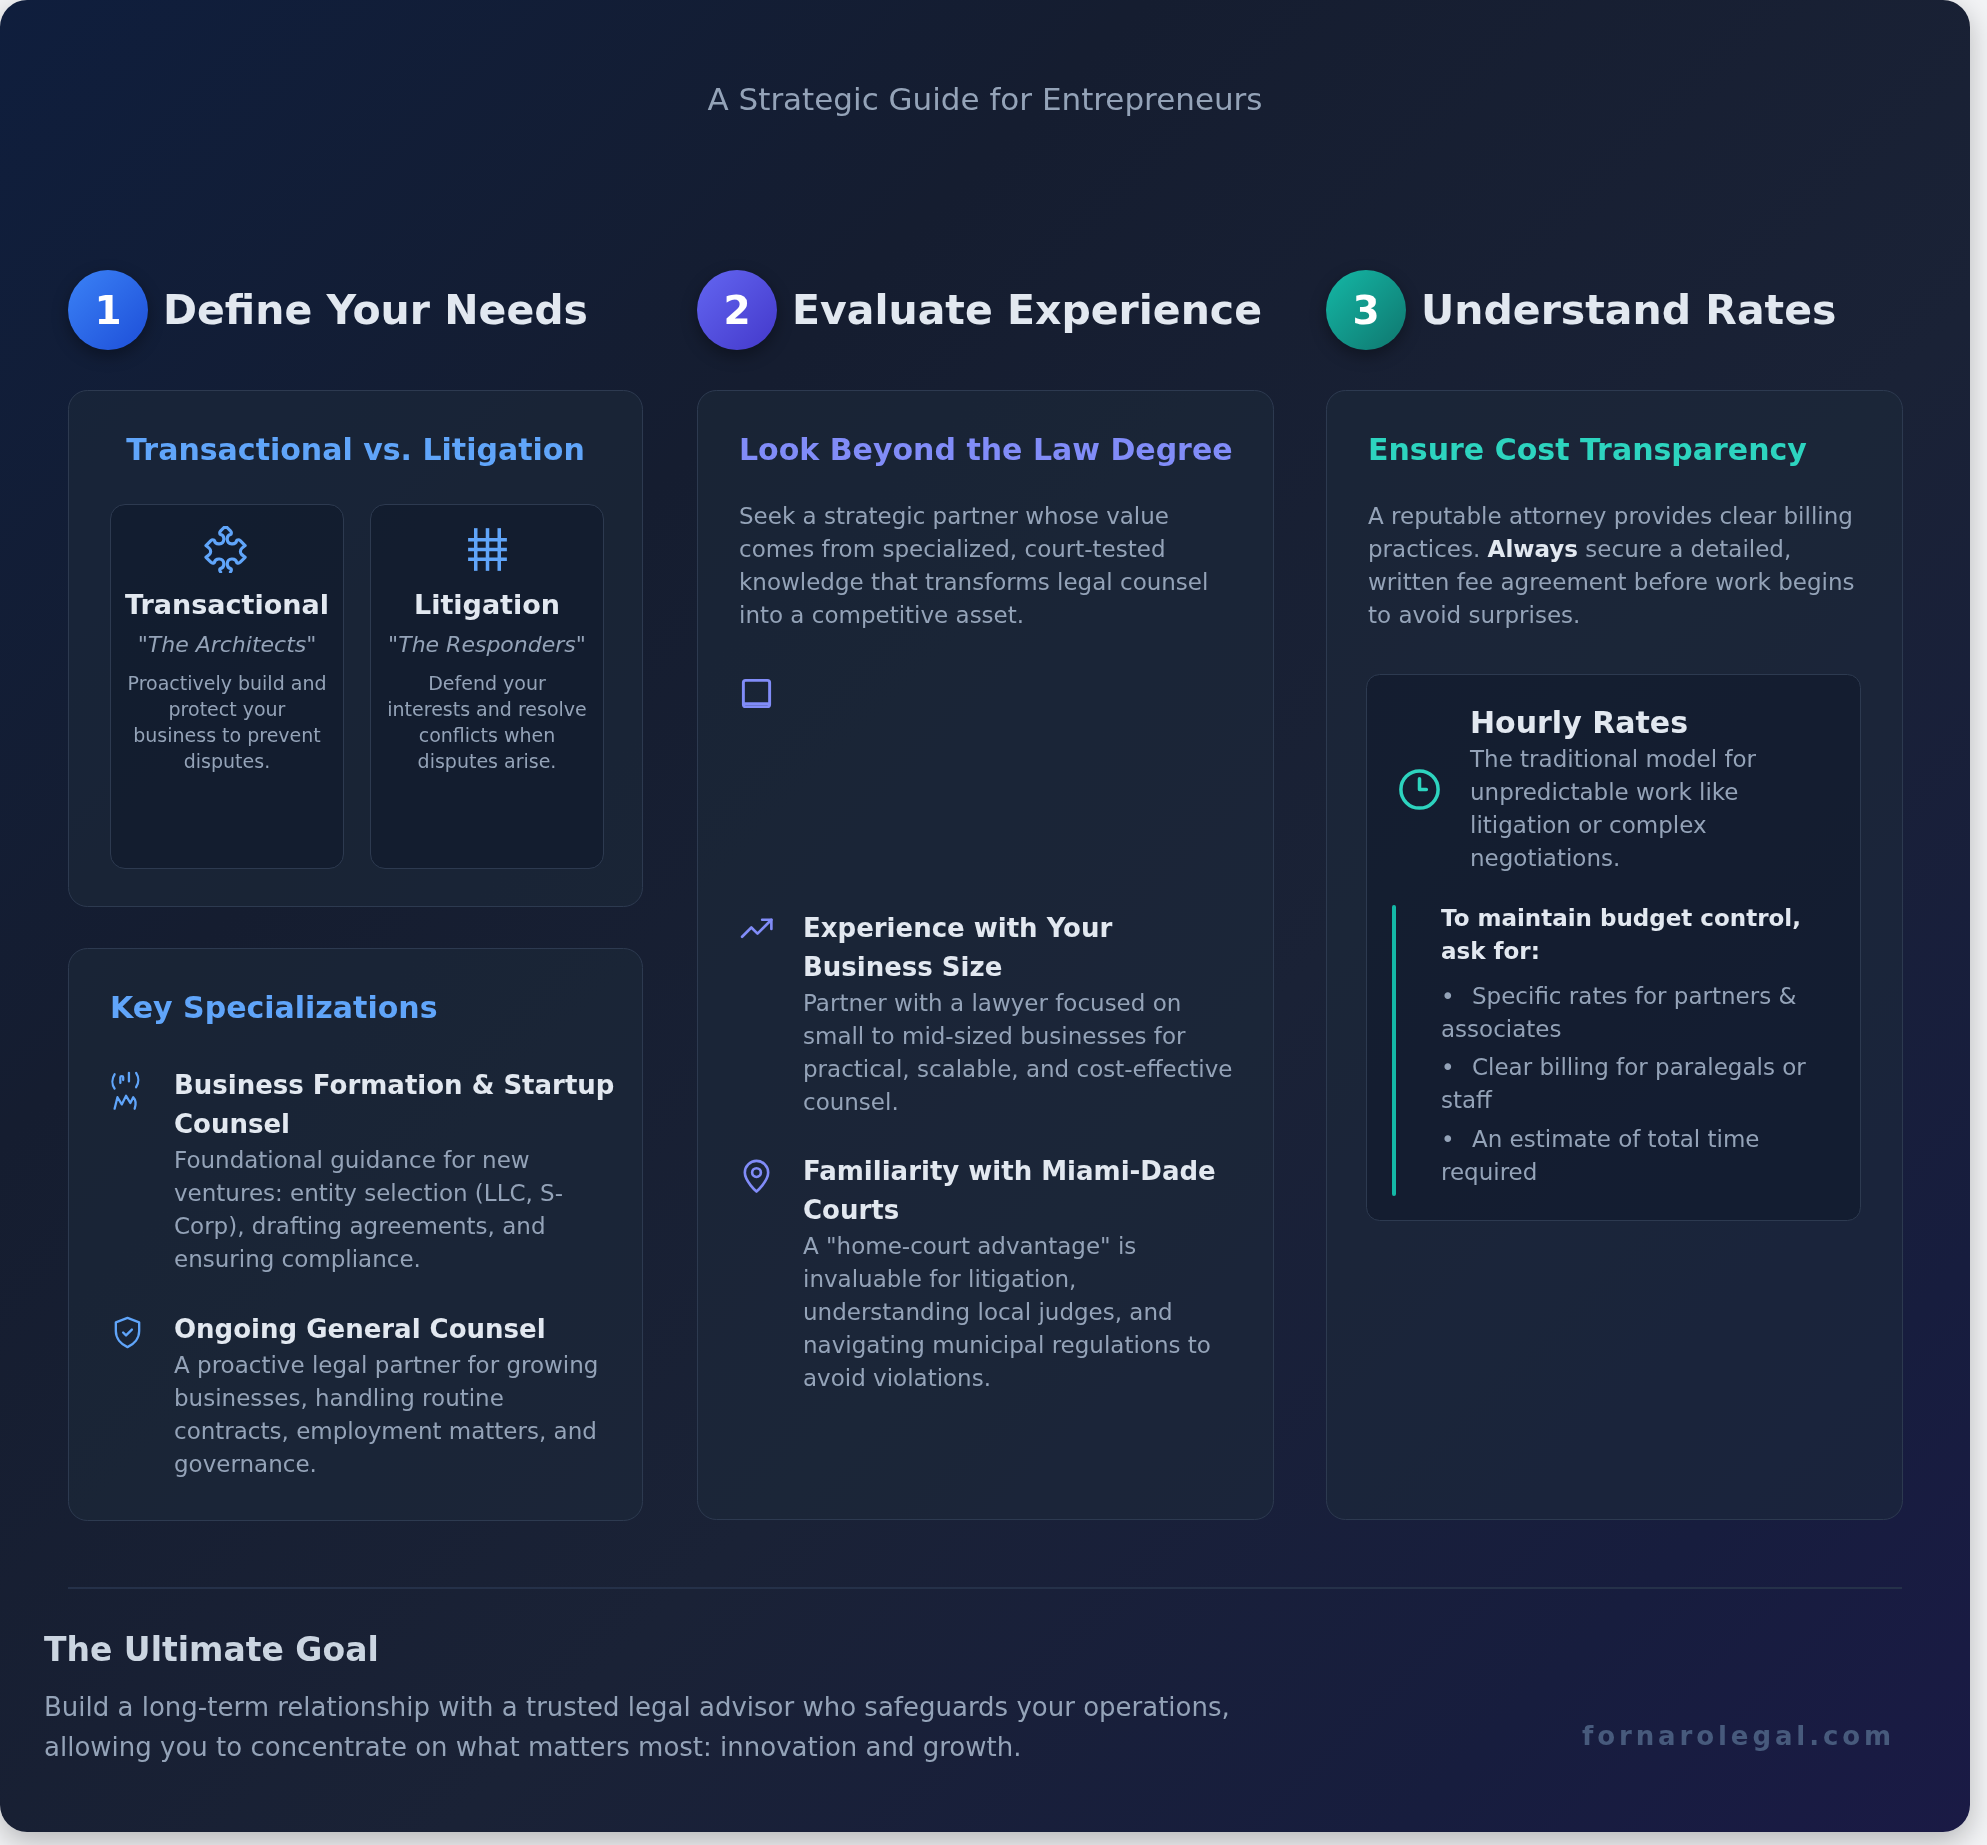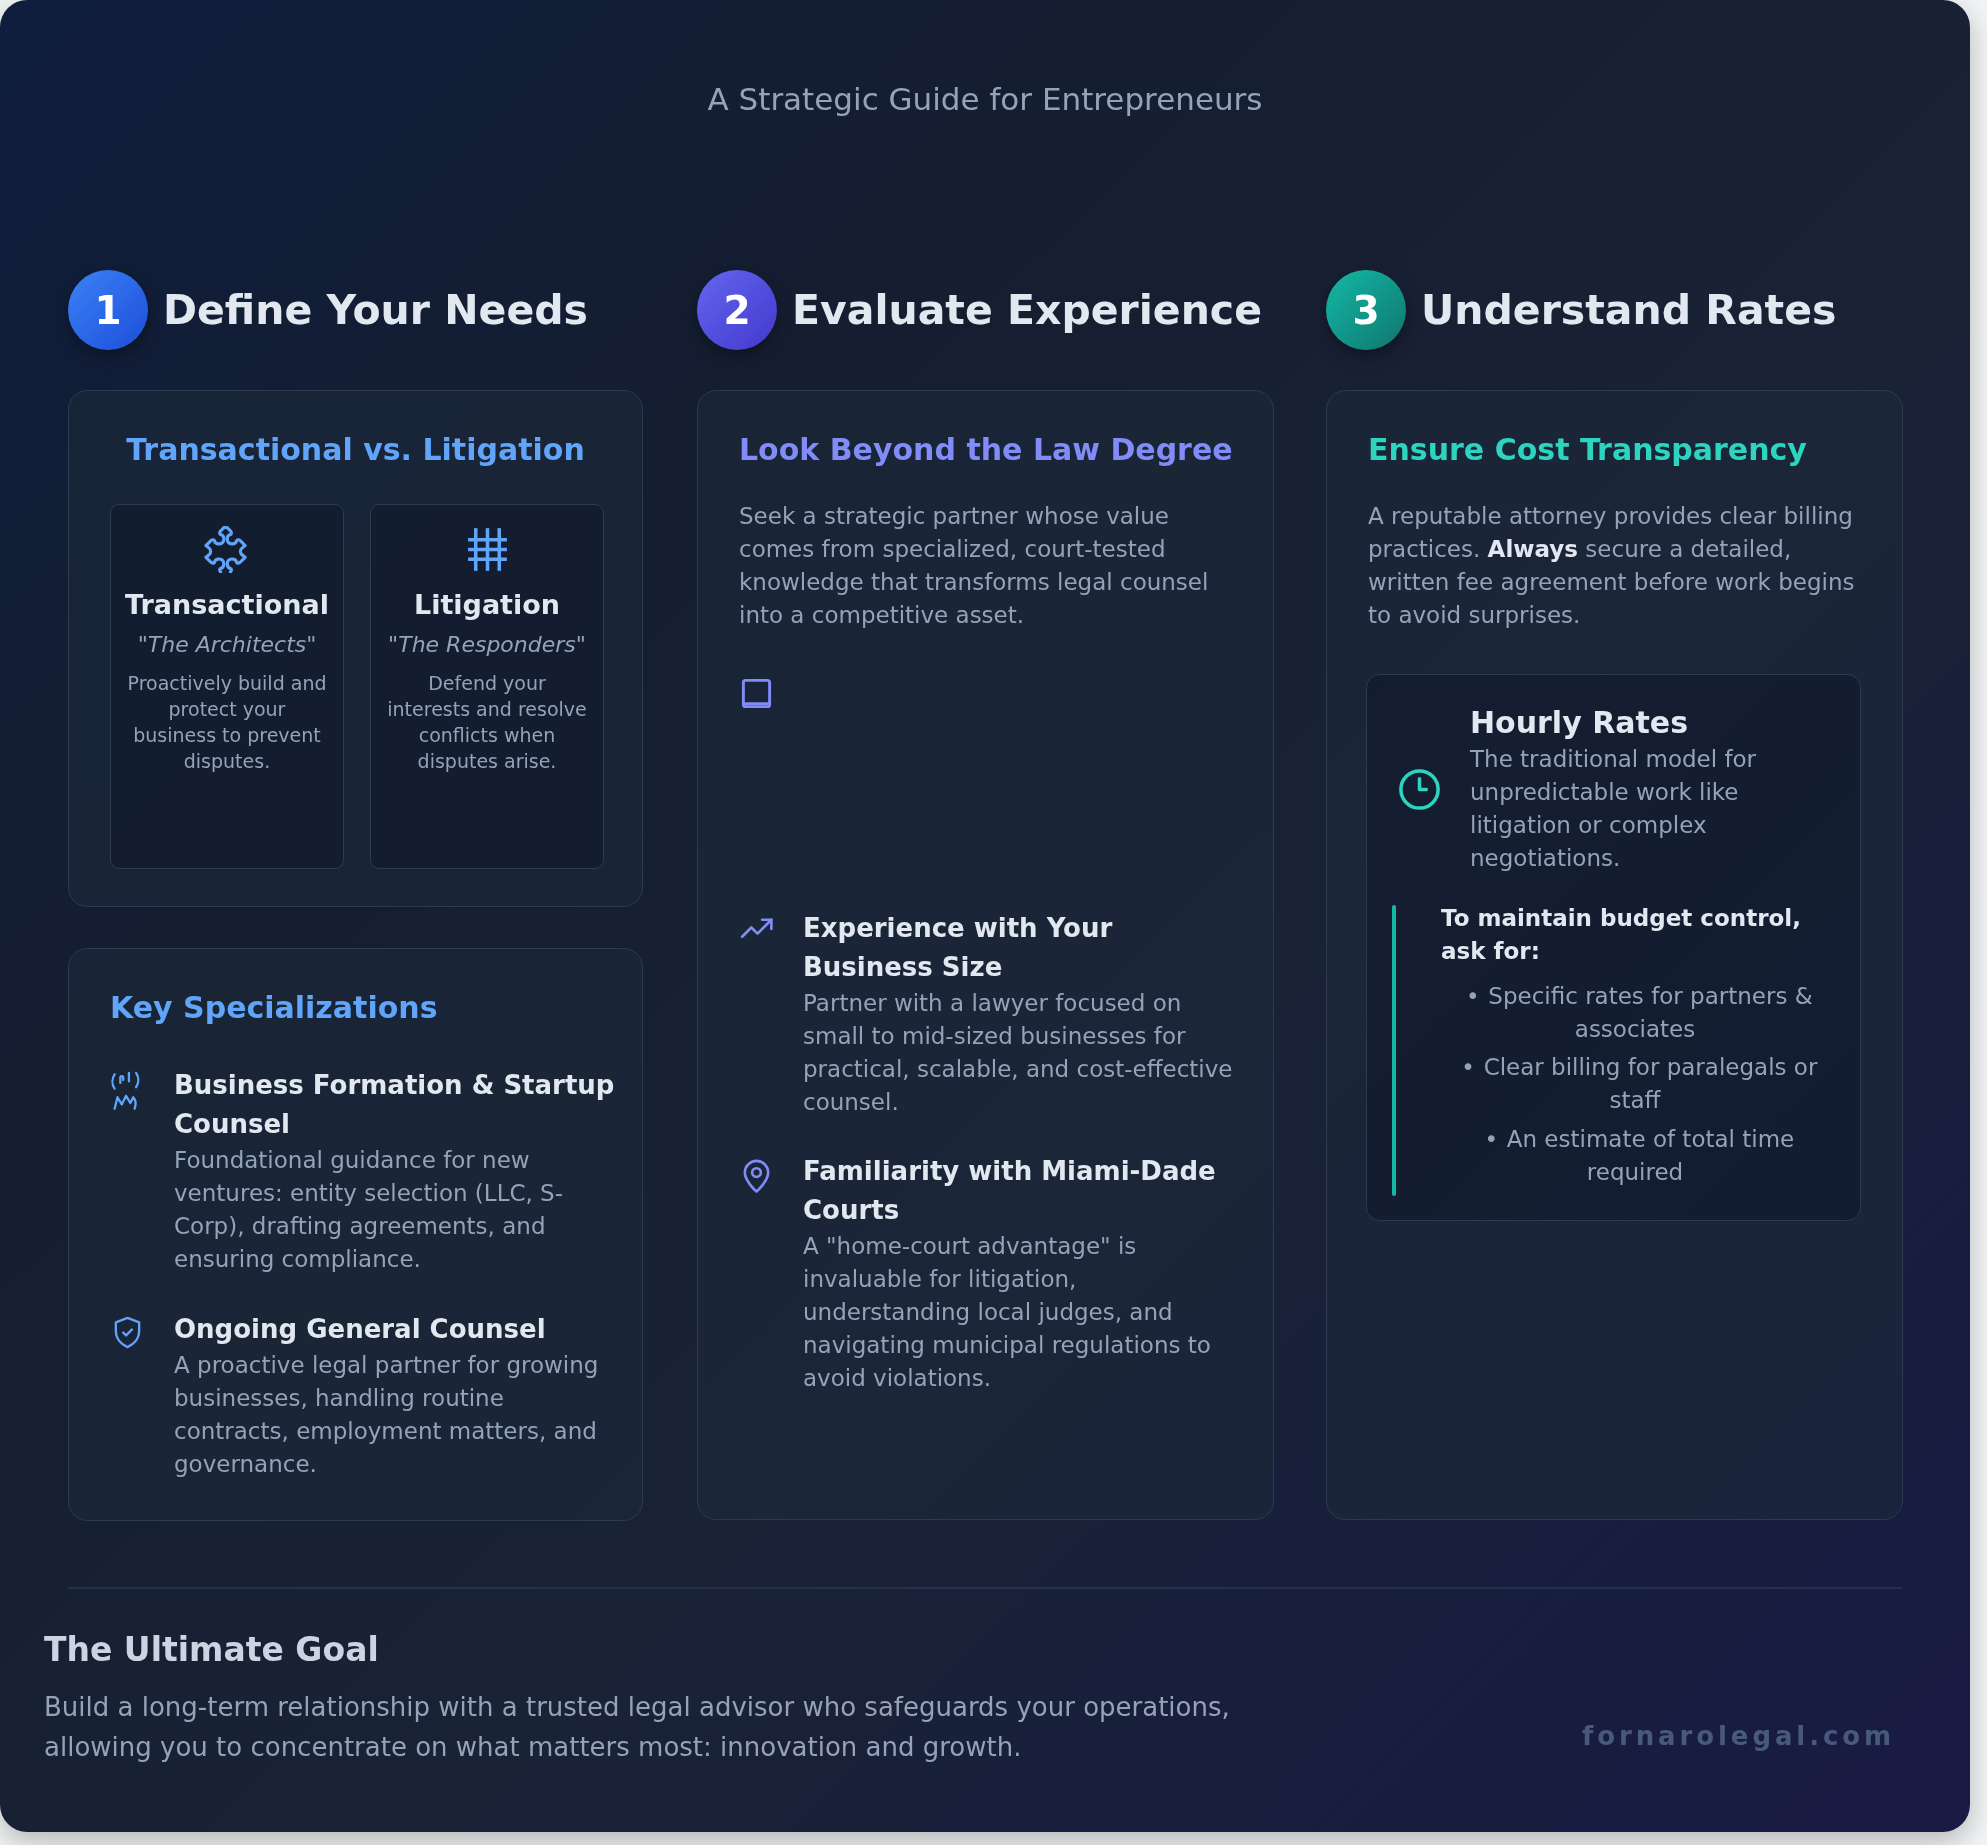--- a/index.html
+++ b/index.html
@@ -37,21 +37,21 @@
   .blue { color: #60a5fa; }
   .indigo { color: #818cf8; }
   .teal { color: #2dd4bf; }
 
   .body-text { font-size: 23px; line-height: 33px; color: #94a3b8; }
   .body-text b { color: #e2e8f0; }
 
   .subcard {
     position: absolute; top: 113px; width: 234px; height: 365px;
     background: rgba(15, 23, 42, 0.55);
-    border: 1.9px solid #2d3a50; border-radius: 9px;
+    border: 1.9px solid #2d3a50; border-radius: 15px;
     text-align: center;
   }
   .subcard .ic { margin-top: 21.3px; height: 49px; display: flex; justify-content: center; }
   .subcard .nm { margin-top: 13.6px; font-size: 27px; font-weight: bold; color: #e2e8f0; }
   .subcard .tag { margin-top: 7.8px; font-size: 22px; font-style: italic; line-height: 33px; color: #94a3b8; padding: 0 11.6px; }
   .subcard .desc { margin-top: 9.7px; font-size: 19px; line-height: 26px; color: #94a3b8; padding: 0 13.6px; }
 
   .item { position: absolute; display: flex; }
   .item .ico { width: 64px; flex: none; padding-top: 3.9px; }
   .item .t { font-size: 26px; font-weight: bold; color: #e2e8f0; line-height: 39px; }
@@ -64,21 +64,21 @@
   .brand { position: absolute; left: 1582px; top: 1721px; font-size: 26px; font-weight: bold; letter-spacing: 3.9px; color: #475a7c; }
 
   .fee-box {
     position: absolute; left: 39px; top: 283px; width: 495px; height: 547px;
     background: rgba(15, 23, 42, 0.55);
     border: 1.9px solid #2d3a50; border-radius: 13.6px;
   }
   .bar { position: absolute; left: 25px; top: 230px; width: 3.9px; height: 291px; background: #14b8a6; border-radius: 1.9px; }
   .ask { position: absolute; left: 74px; top: 227px; width: 388px; }
   .ask .ah { font-size: 23px; font-weight: bold; line-height: 33px; color: #e2e8f0; }
-  .ask ul { list-style: none; margin-top: 11.6px; text-align: center; }
+  .ask ul { list-style: none; margin-top: 11.6px; }
   .ask li { font-size: 23px; line-height: 33px; color: #94a3b8; margin-bottom: 5.8px; }
   .ask li .dot { display: inline-block; width: 31px; color: #94a3b8; }
 </style>
 </head>
 <body>
 
 <div class="canvas">
 
   <div class="header">
     <div class="subtitle">A Strategic Guide for Entrepreneurs</div>

